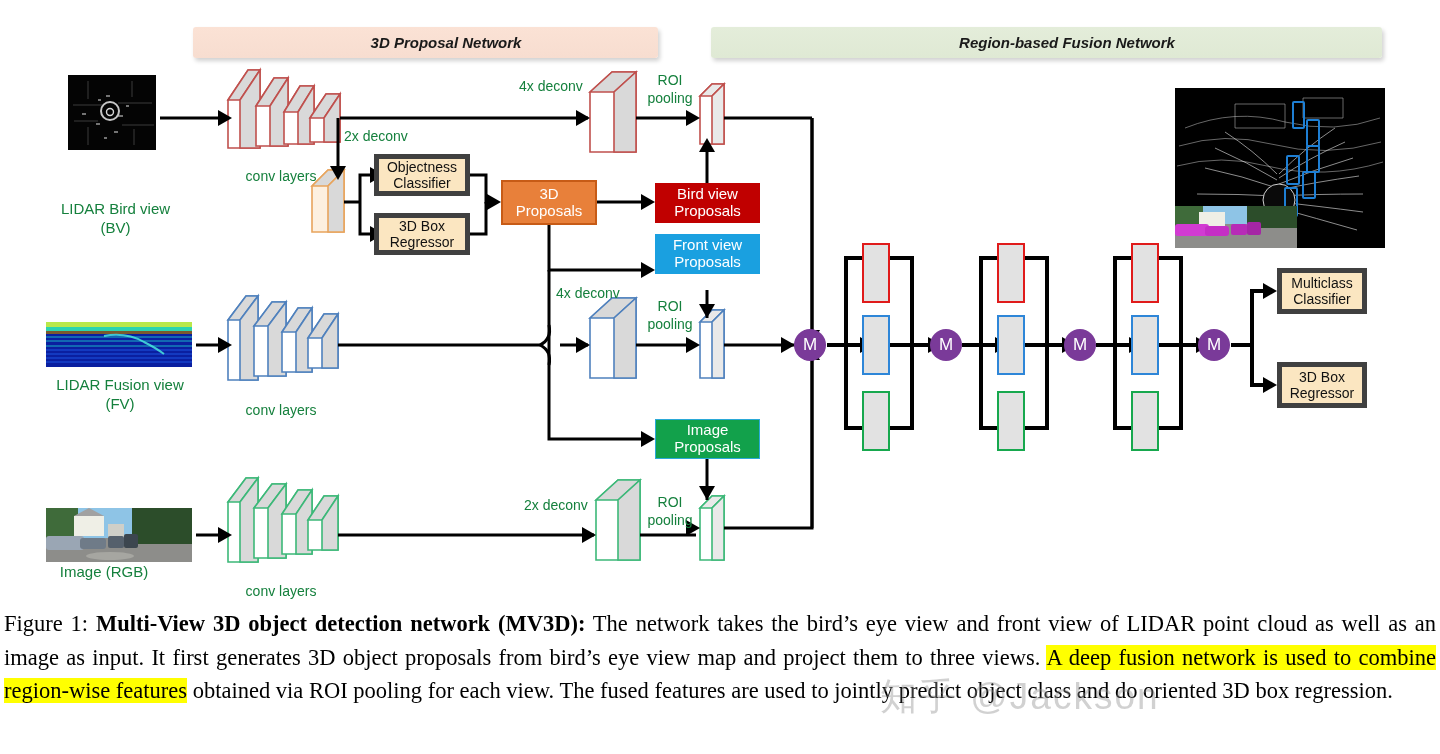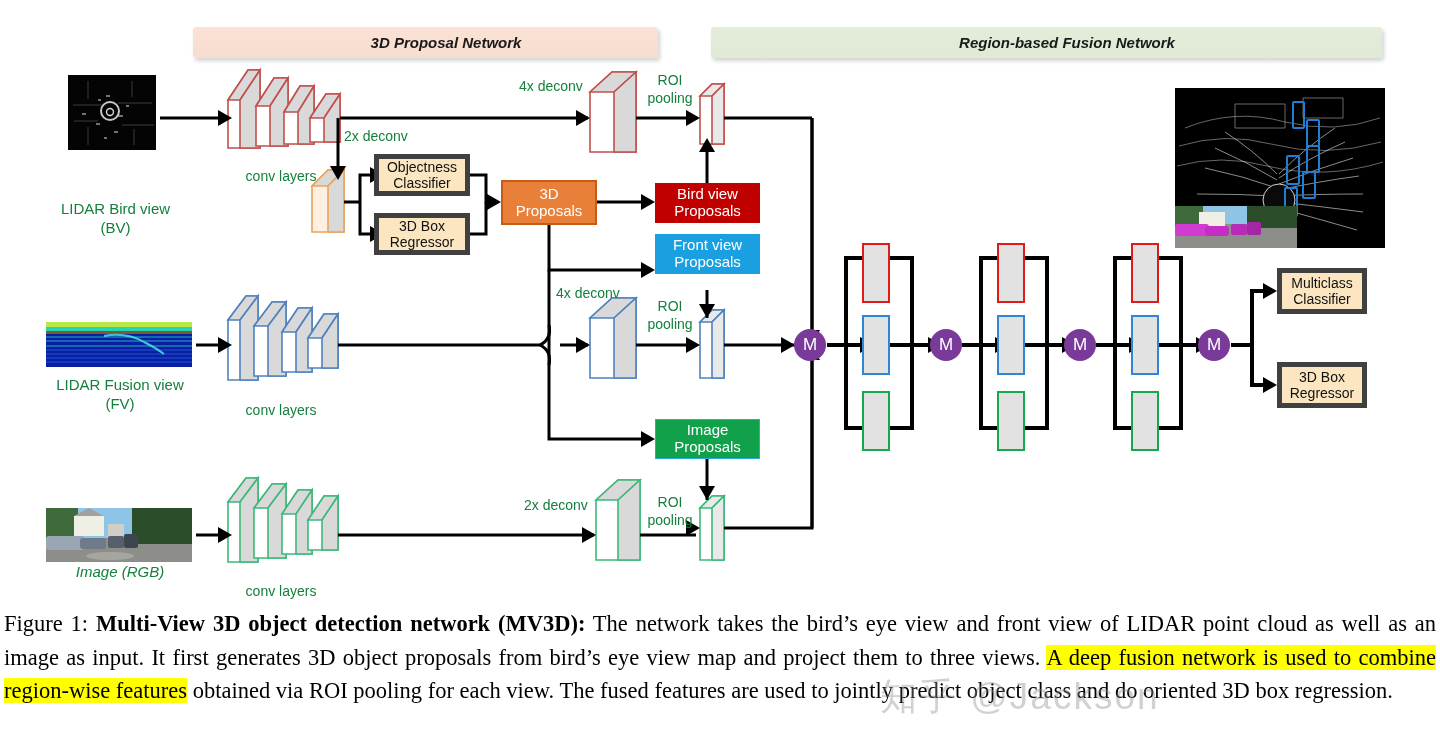--- a/index.html
+++ b/index.html
@@ -152,21 +152,21 @@
       <rect x="28" y="8" width="30" height="20" fill="#efefe6"></rect>
       <path d="M28 8 L43 0 L58 8 Z" fill="#a1a1a1"></path>
       <rect x="62" y="16" width="16" height="14" fill="#cfcfc8"></rect>
       <rect x="0" y="28" width="38" height="14" rx="3" fill="#9aa6b4"></rect>
       <rect x="34" y="30" width="26" height="11" rx="3" fill="#6f7b88"></rect>
       <rect x="62" y="28" width="16" height="12" rx="2" fill="#55606c"></rect>
       <rect x="78" y="26" width="14" height="14" rx="2" fill="#3c464f"></rect>
       <ellipse cx="64" cy="48" rx="24" ry="4" fill="#a6a6a1"></ellipse>
     </svg>
   </div>
-  <div class="lbl" style="left:30px;top:563px;width:180px;font-style:italic;">
+  <div class="lbl" style="left:14px;top:563px;width:180px;">
     <span>Image (RGB)</span>
   </div>
 
   <div class="thumb" id="thumb-result">
     <svg width="210" height="160" viewBox="0 0 210 160">
       <rect width="210" height="160" fill="#000"></rect>
       <g stroke="#d8d8d8" stroke-width="0.6" opacity=".8" fill="none">
         <path d="M10 40 Q60 20 110 34 Q160 46 205 30"></path>
         <path d="M4 58 Q50 44 96 56 Q150 70 206 54"></path>
         <path d="M2 78 Q46 66 92 78 Q150 92 208 74"></path>

